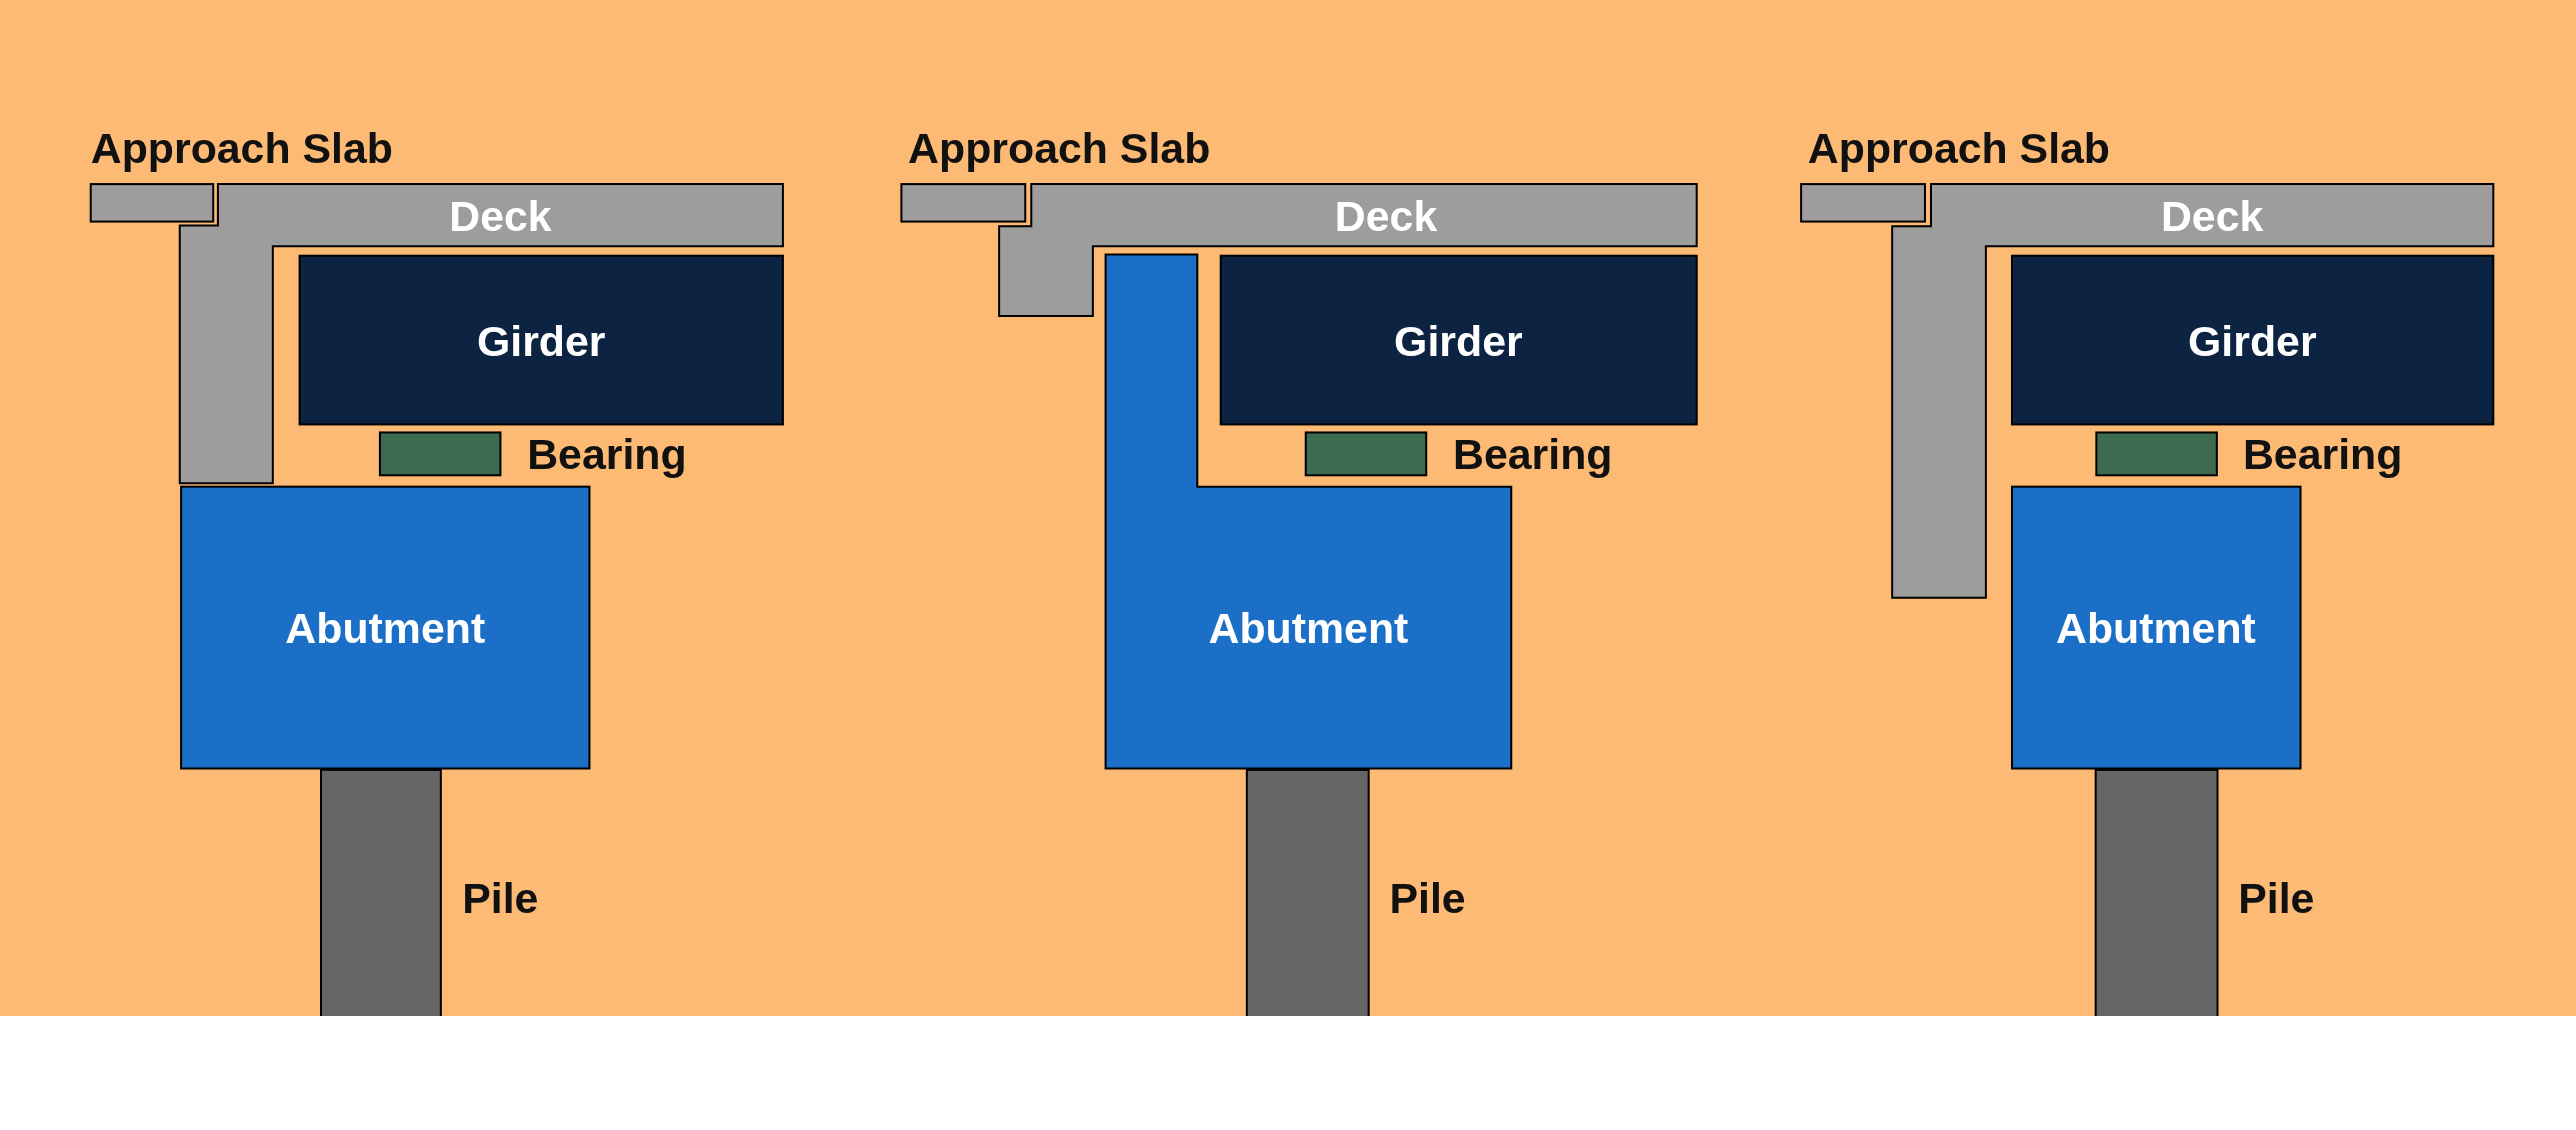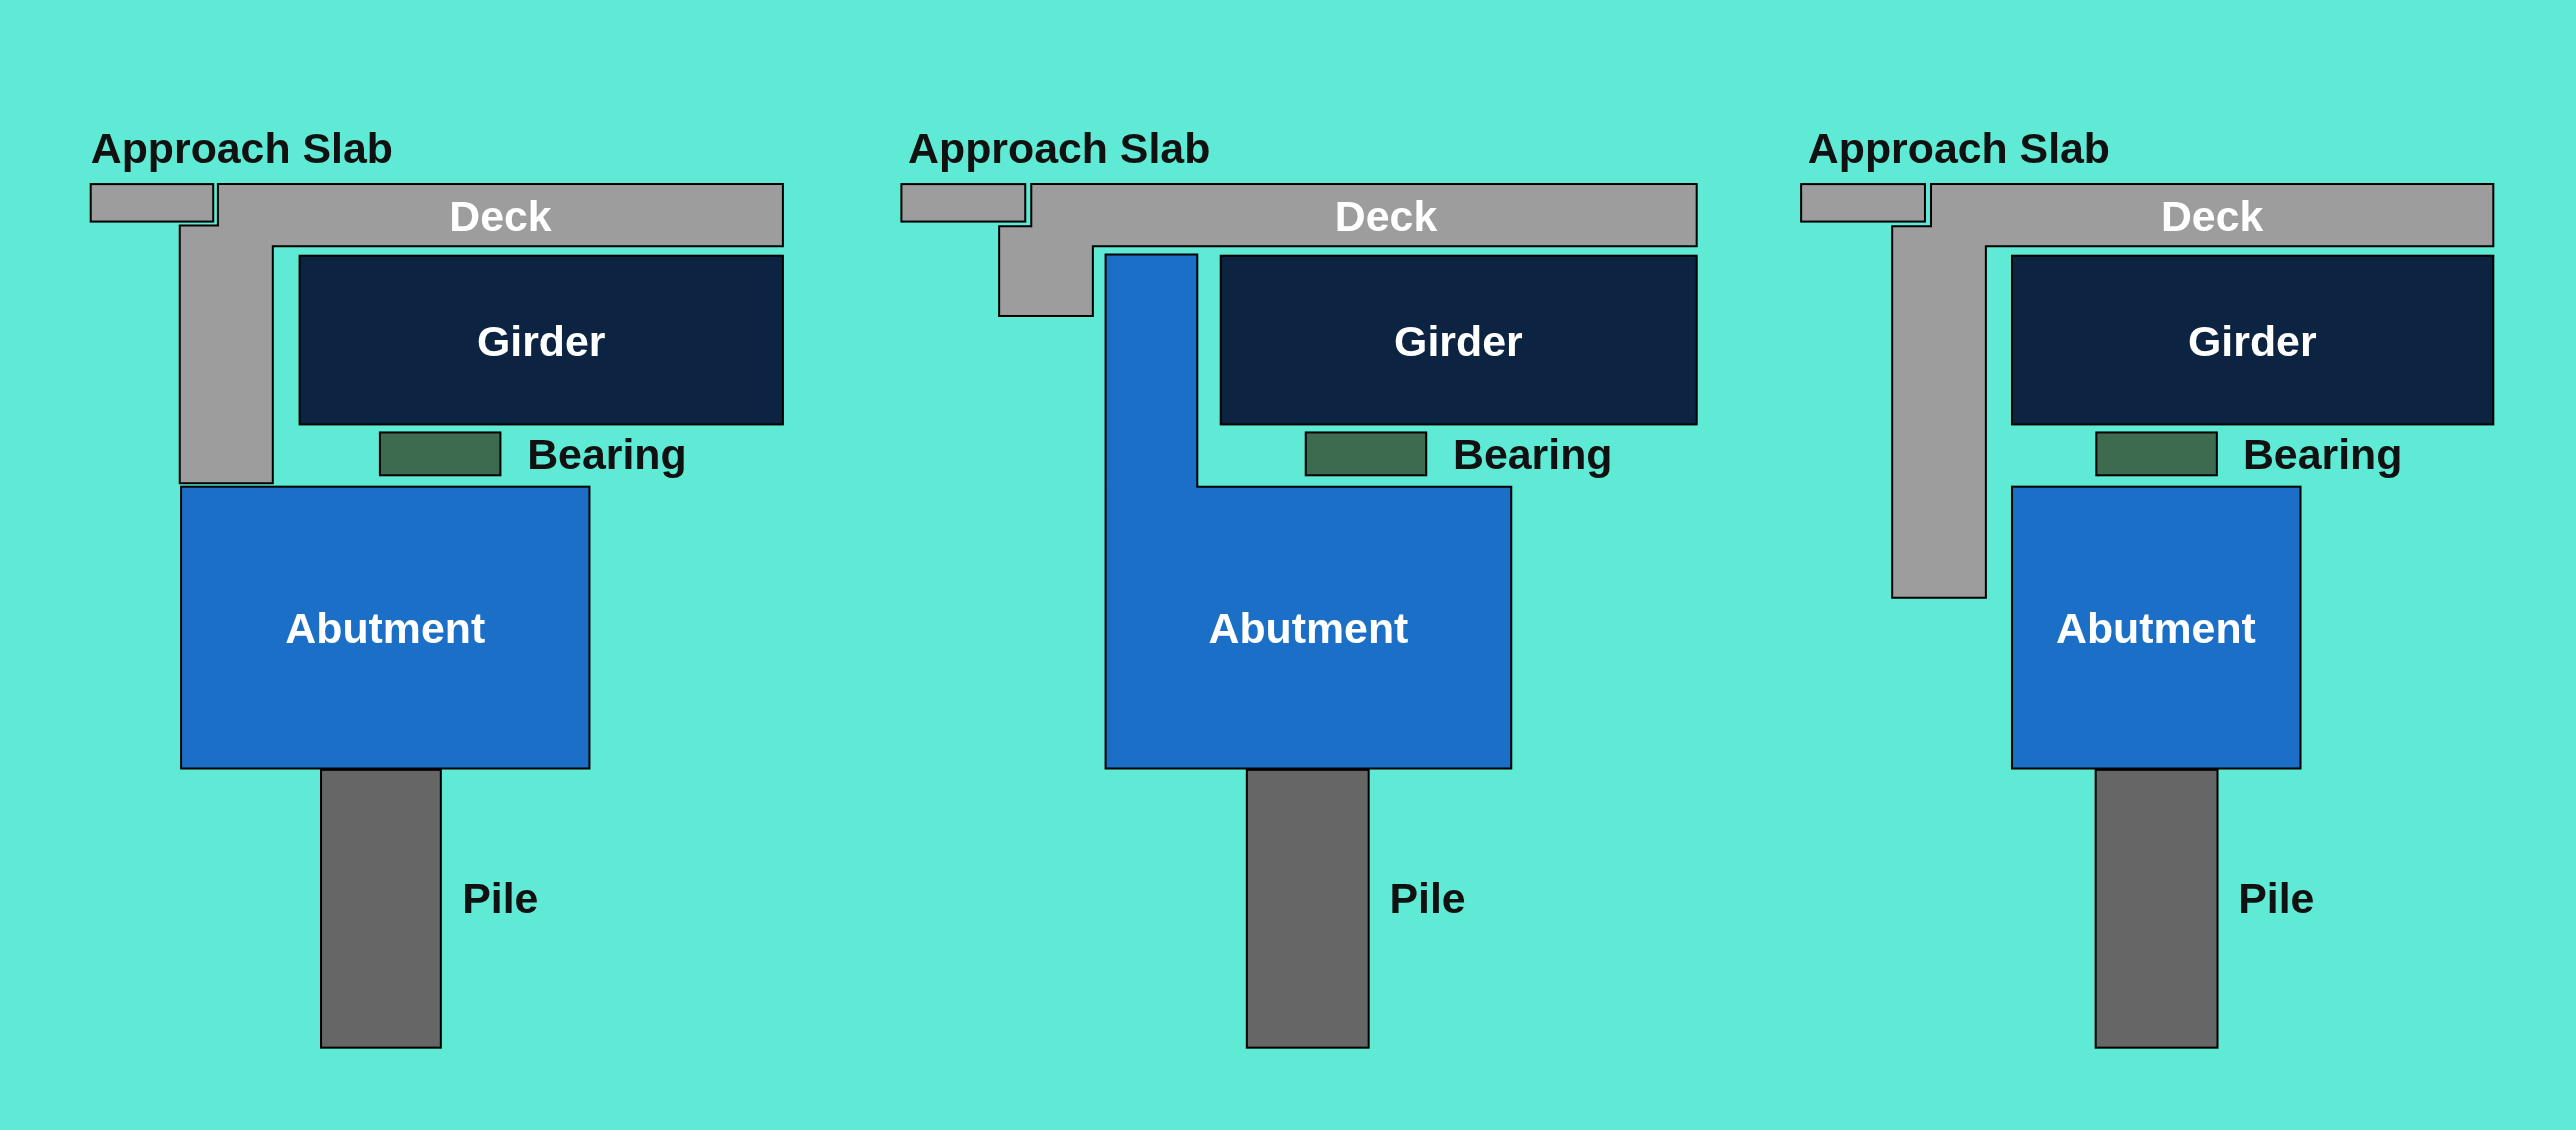--- a/index.html
+++ b/index.html
@@ -3,22 +3,22 @@
 <meta charset="utf-8">
 <style>
   html, body {
     margin: 0;
     padding: 0;
     background: #ffffff;
   }
   .stage {
     position: relative;
     width: 2576px;
-    height: 1130px;
-    background: #5eead4;
+    height: 1016px;
+    background: #fdba74;
     font-family: "Liberation Sans", "DejaVu Sans", sans-serif;
     overflow: hidden;
   }
   .stage svg {
     position: absolute;
     inset: 0;
     display: block;
   }
   
   .shape-gray   { fill: #9d9d9d; stroke: #000000; stroke-width: 3; }

